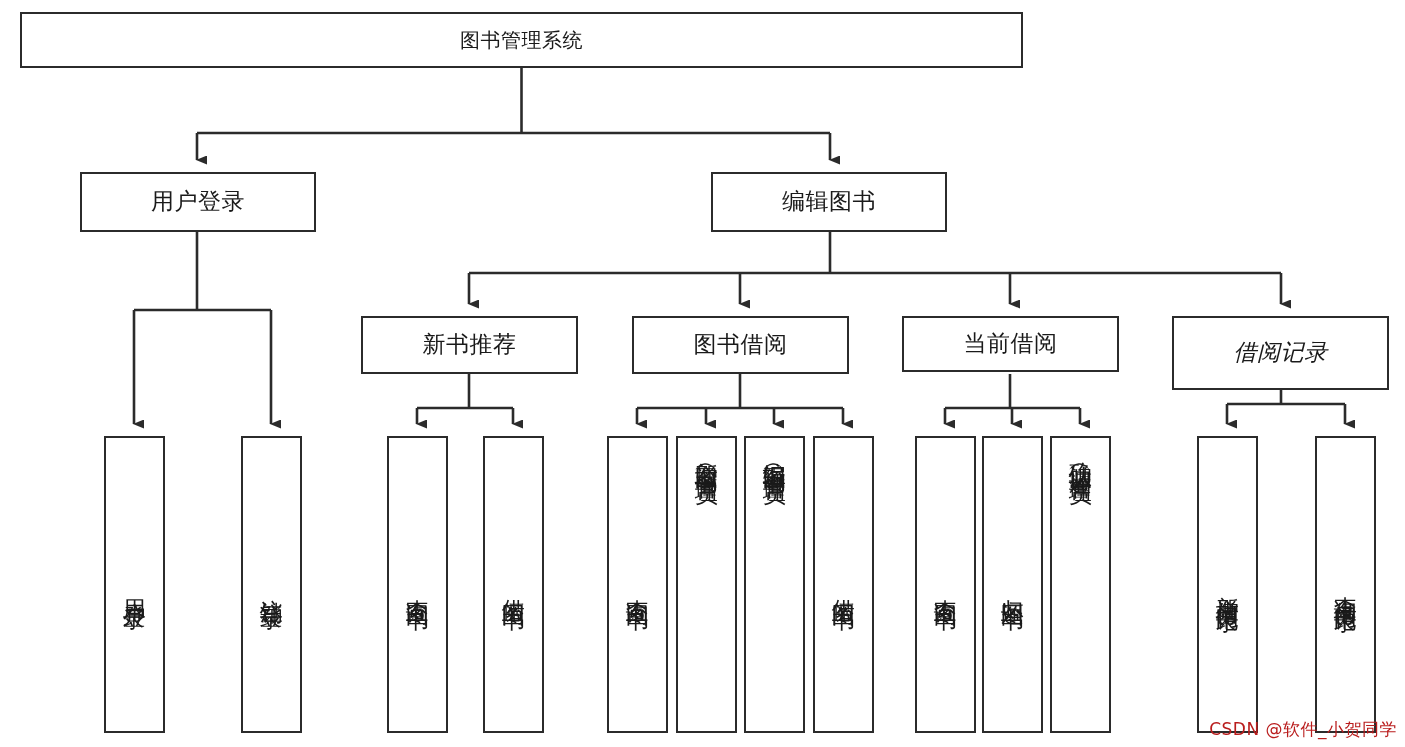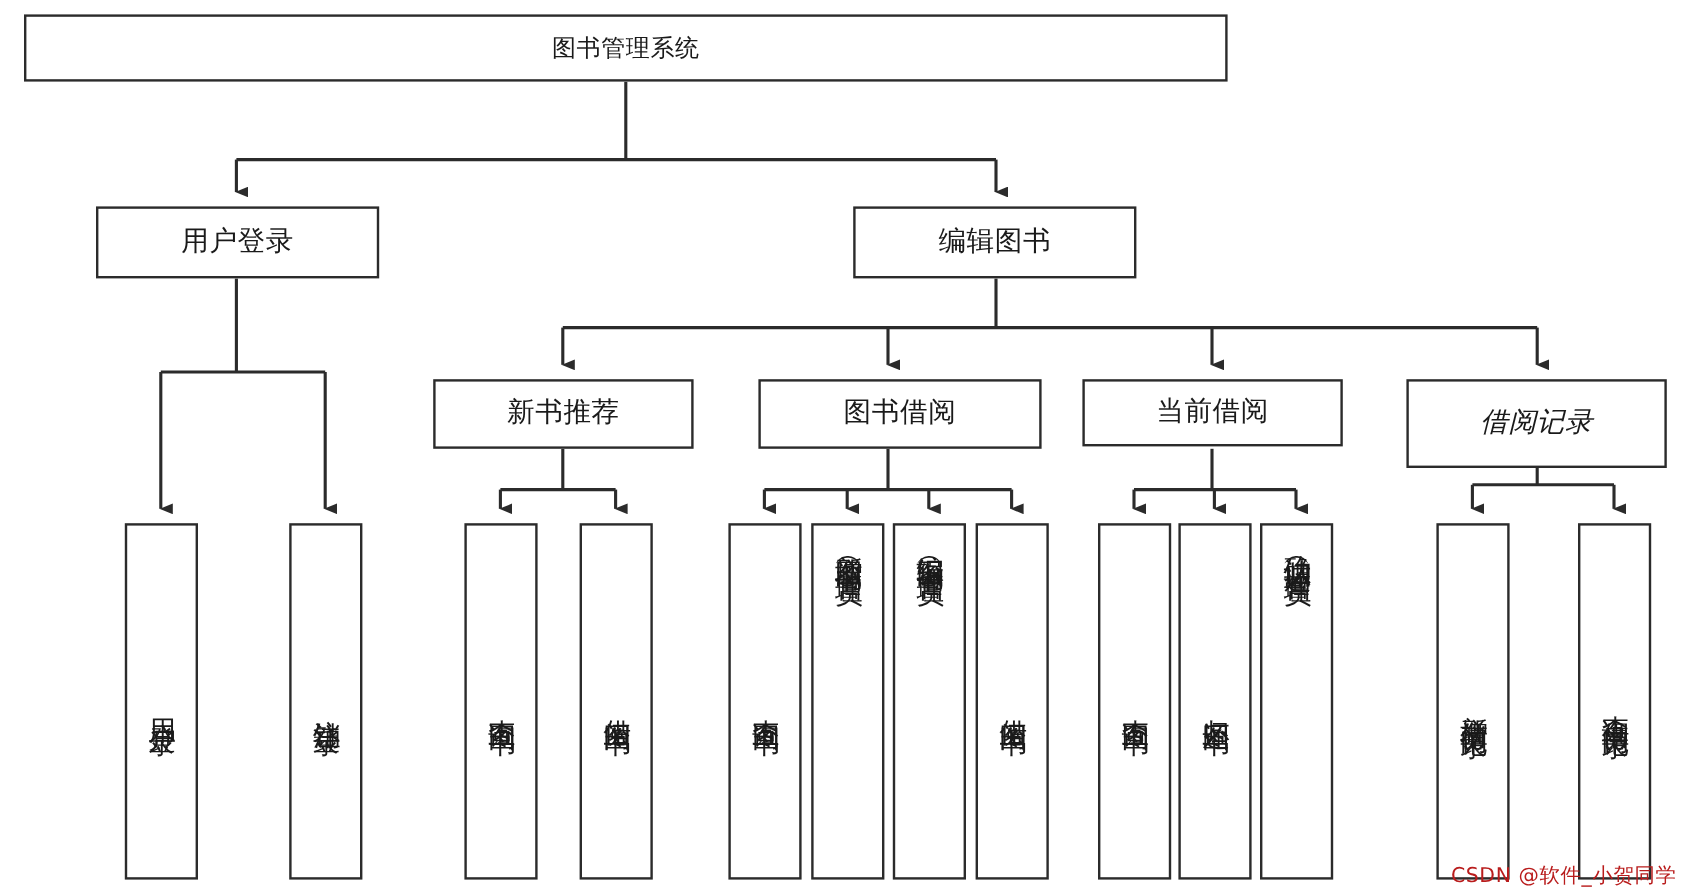--- a/index.html
+++ b/index.html
@@ -141,21 +141,21 @@
   <div class="node horizontal" style="left:80px; top:172px; width:236px; height:60px;">
     <span class="node-label">用户登录</span>
   </div>
   <div class="node horizontal" style="left:711px; top:172px; width:236px; height:60px;">
     <span class="node-label">编辑图书</span>
   </div>
 
   <div class="node horizontal" style="left:361px; top:316px; width:217px; height:58px;">
     <span class="node-label">新书推荐</span>
   </div>
-  <div class="node horizontal" style="left:632px; top:316px; width:236px; height:58px;">
+  <div class="node horizontal" style="left:632px; top:316px; width:217px; height:58px;">
     <span class="node-label">图书借阅</span>
   </div>
   <div class="node horizontal" style="left:902px; top:316px; width:217px; height:56px;">
     <span class="node-label">当前借阅</span>
   </div>
   <div class="node horizontal" style="left:1172px; top:316px; width:217px; height:74px;font-style:italic;">
     <span class="node-label">借阅记录</span>
   </div>
 
   <div class="node vertical mid" style="left:104px; top:436px; width:61px; height:297px;">

